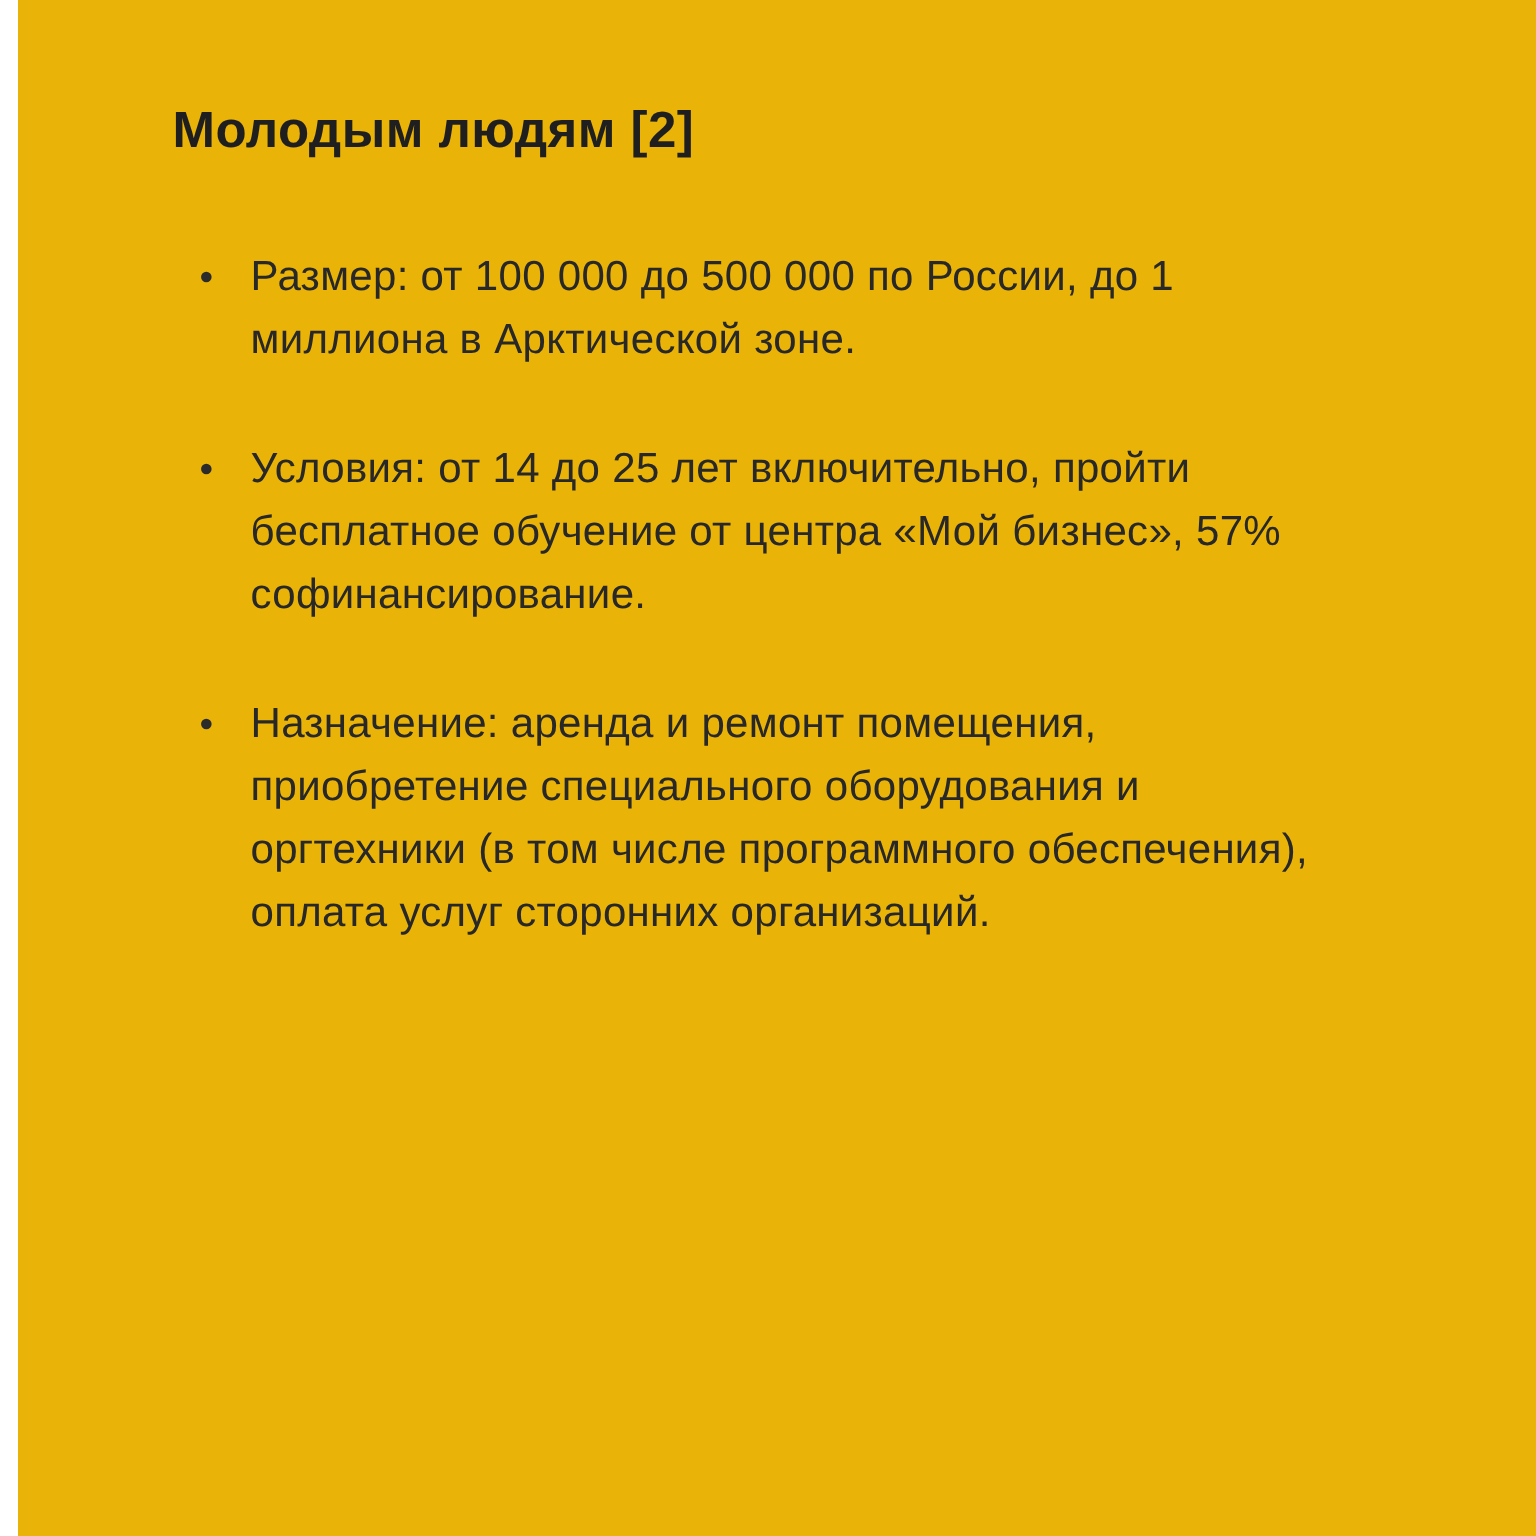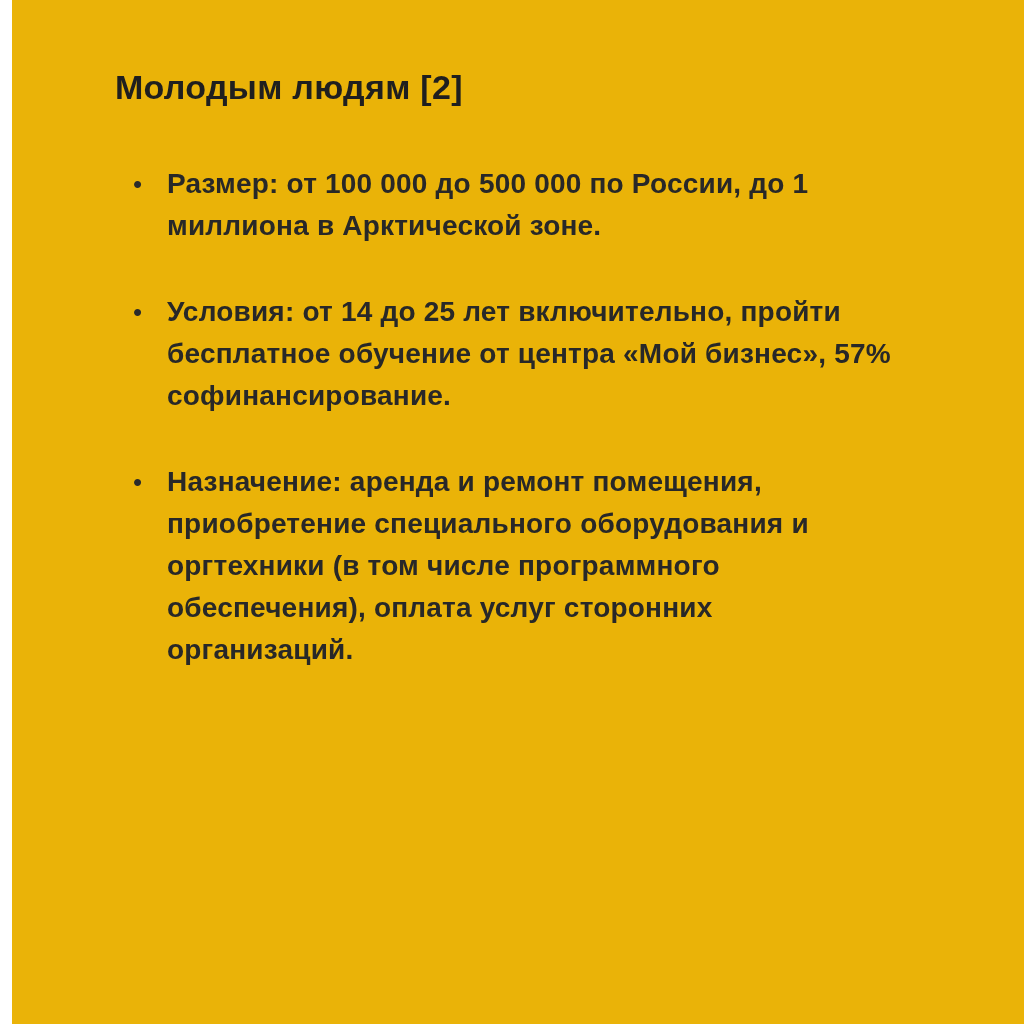--- a/index.html
+++ b/index.html
@@ -52,21 +52,21 @@
     font-size: 26px;
     line-height: 42px;
     color: #2b2b2b;
     user-select: none;
   }
 
   .bullet-text {
     flex: 1 1 auto;
     font-size: 28px;
     line-height: 42px;
-    font-weight: 700;
+    font-weight: 400;
     color: #282828;
     letter-spacing: 0.2px;
   }
 </style>
 </head>
 <body>
 
 <div class="page">
   <div class="content">
 

